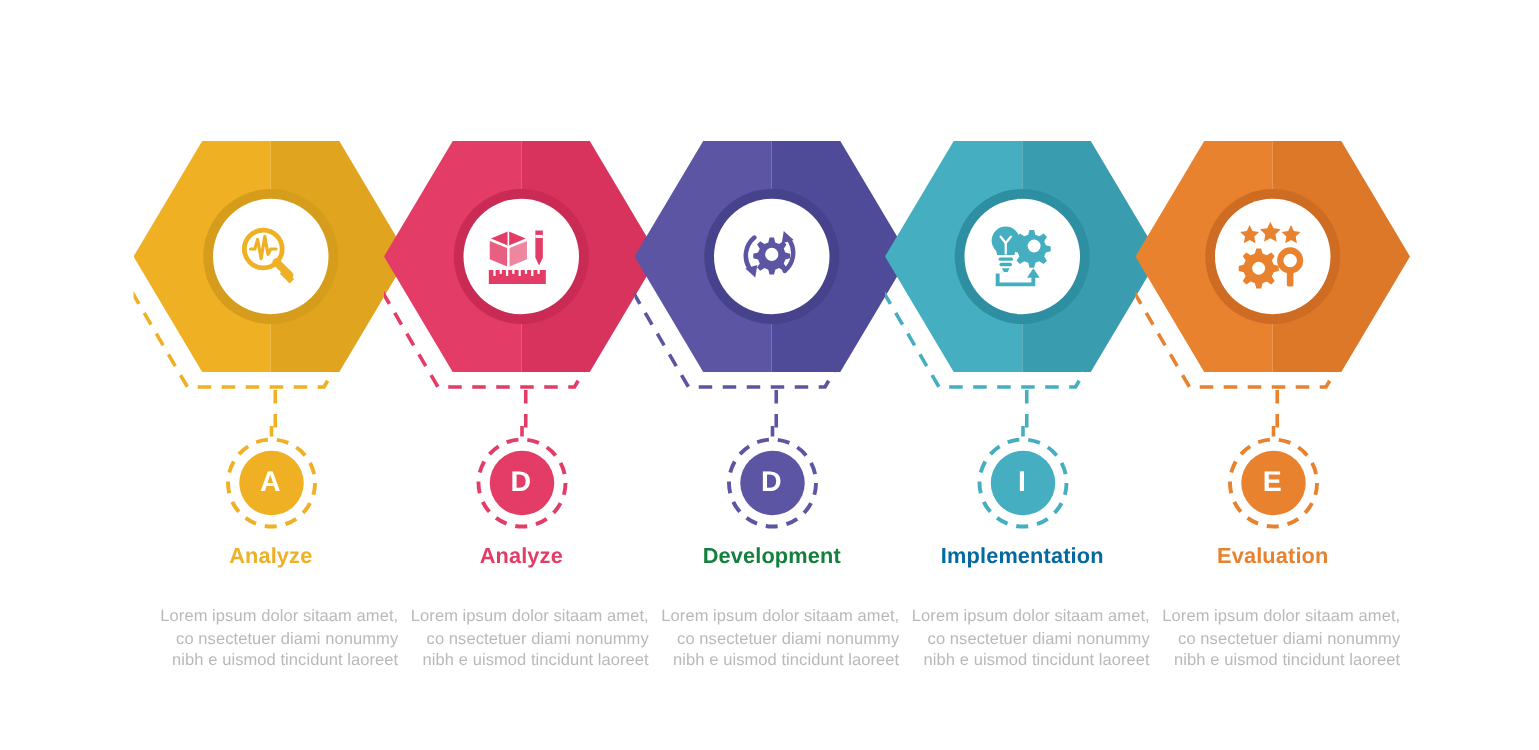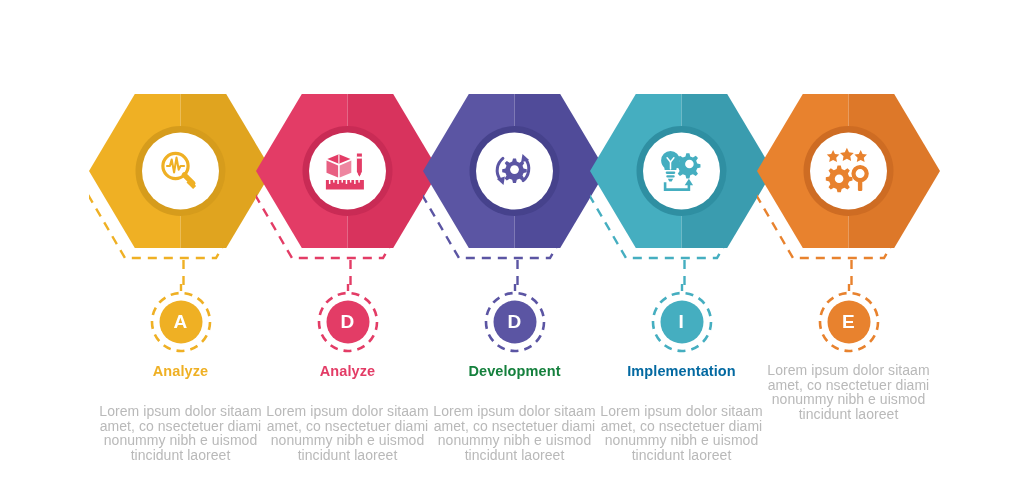--- a/index.html
+++ b/index.html
@@ -65,26 +65,27 @@
     width: 205px;
     text-align: center;
   }
   .step-title {
     font-size: 14.5px;
     font-weight: bold;
     margin: 0 0 25px 0;
     letter-spacing: 0.1px;
   }
   .step-desc {
-    font-size: 14px;
+    font-size: 11px;
     line-height: 14.5px;
     color: #b9b9b9;
     margin: 0 auto;
     width: 170px;
     letter-spacing: 0.05px;
+    text-align: right;
   }
 </style>
 </head>
 <body>
 
 <div id="canvas">
     <div class="step" style="left: 78px;">
     <div class="hex-wrap">
 
   <svg class="hex-svg" width="183" height="204" viewBox="0 0 183 204">
@@ -352,16 +353,17 @@
     <div class="badge-wrap">
 
   <svg class="badge-svg" width="86" height="76" viewBox="0 0 86 76">
     <path d="M43,0 L43,9" stroke="#E8822E" stroke-width="2.4" stroke-dasharray="7 6" fill="none"></path>
     <circle cx="43" cy="38" r="29" fill="none" stroke="#E8822E" stroke-width="2.6" stroke-dasharray="8 6"></circle>
     <circle cx="43" cy="38" r="21.5" fill="#E8822E"></circle>
   </svg>
     </div>
     <div class="badge-letter">E</div>
     <div class="text-wrap">
+      <div class="step-title" style="color:#E8822E">Evaluation</div>
       <div class="step-desc">Lorem ipsum dolor sitaam amet, co nsectetuer diami nonummy  nibh e uismod tincidunt laoreet</div>
     </div>
   </div>
   </div>
 
 </body></html>

